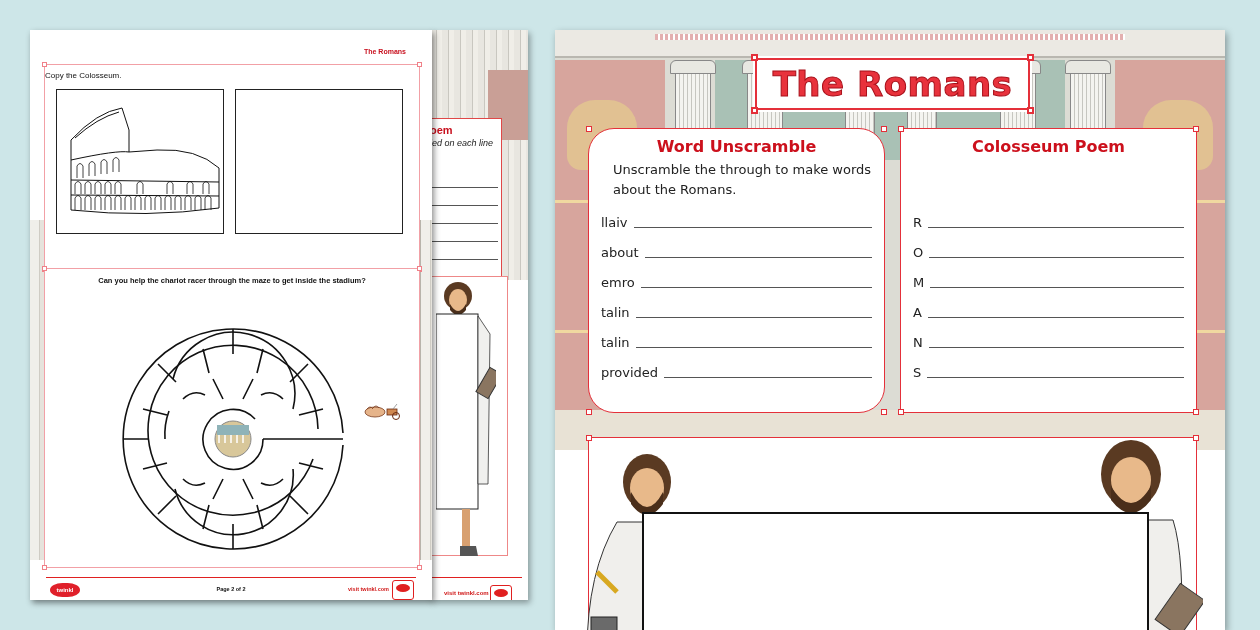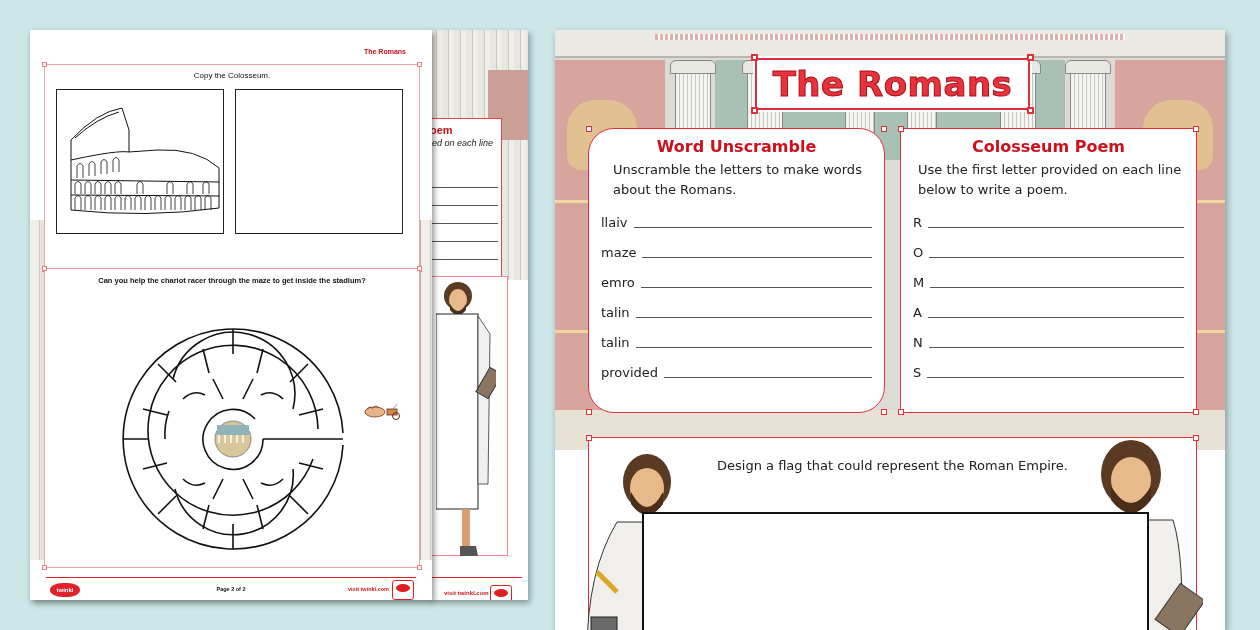--- a/index.html
+++ b/index.html
@@ -49,21 +49,21 @@
   }
   .panel {
     position: absolute; background: #fff; border: 1px solid #f2a0a6;
   }
   .panel.copy { left: 14px; top: 34px; width: 376px; height: 206px; }
   .panel.maze { left: 14px; top: 238px; width: 376px; height: 300px; }
   .corner { position: absolute; width: 5px; height: 5px; border: 1px solid #f08088; background: #fff; }
   .corner.tl { left: -3px; top: -3px; } .corner.tr { right: -3px; top: -3px; }
   .corner.bl { left: -3px; bottom: -3px; } .corner.br { right: -3px; bottom: -3px; }
 
-  .copy-title { position: absolute; left: 0; width: 100%; top: 6px; text-align: center; font: 8px "Liberation Sans", sans-serif; color: #111; }
+  .copy-title { position: absolute; left: 0; width: 100%; top: 6px; text-align: left; font: 8px "Liberation Sans", sans-serif; color: #111; }
   .draw-box { position: absolute; top: 24px; width: 168px; height: 145px; border: 1px solid #222; background: #fff; }
   .draw-box.left { left: 11px; } .draw-box.right { left: 190px; }
 
   .maze-title { position: absolute; left: 0; width: 100%; top: 7px; text-align: center; font: bold 7.5px "Liberation Sans", sans-serif; color: #111; }
   .maze-svg { position: absolute; left: 68px; top: 50px; }
   .chariot { position: absolute; left: 318px; top: 134px; width: 40px; height: 18px; }
 
   .front-footer-rule { position: absolute; left: 16px; top: 547px; width: 370px; height: 1px; background: #e02020; }
   .twinkl-logo { position: absolute; left: 20px; top: 553px; width: 30px; height: 14px; background: #e0202a; border-radius: 50% / 60%; color: #fff; font: bold 6px "Liberation Sans", sans-serif; text-align: center; line-height: 14px; }
   .page-num { position: absolute; left: 0; width: 100%; top: 556px; text-align: center; font: bold 5.5px "Liberation Sans", sans-serif; color: #111; }
@@ -255,27 +255,27 @@
       <div class="plaque-corner br"></div>
     <span class="title-text">The Romans</span>
   </div>
 
   <div class="rp-panel words">
     <div class="corner tl"></div>
       <div class="corner tr"></div>
       <div class="corner bl"></div>
       <div class="corner br"></div>
     <div class="rp-panel-title">Word Unscramble</div>
-    <div class="rp-panel-desc">Unscramble the letters to make words about the Romans.</div>
+    <div class="rp-panel-desc">Unscramble the through to make words about the Romans.</div>
     <div class="rp-row" style="top:82px">
         <span class="rp-row-label">llaiv</span>
         <span class="rp-row-line"></span>
       </div>
     <div class="rp-row" style="top:112px">
-        <span class="rp-row-label">maze</span>
+        <span class="rp-row-label">about</span>
         <span class="rp-row-line"></span>
       </div>
     <div class="rp-row" style="top:172px">
         <span class="rp-row-label">talin</span>
         <span class="rp-row-line"></span>
       </div>
     <div class="rp-row" style="top:142px">
         <span class="rp-row-label">emro</span>
         <span class="rp-row-line"></span>
       </div>
@@ -288,21 +288,20 @@
         <span class="rp-row-line"></span>
       </div>
   </div>
 
   <div class="rp-panel poem">
     <div class="corner tl"></div>
       <div class="corner tr"></div>
       <div class="corner bl"></div>
       <div class="corner br"></div>
     <div class="rp-panel-title">Colosseum Poem</div>
-    <div class="rp-panel-desc">Use the first letter provided on each line below to write a poem.</div>
     <div class="rp-row" style="top:82px">
         <span class="rp-row-label">R</span>
         <span class="rp-row-line"></span>
       </div>
     <div class="rp-row" style="top:112px">
         <span class="rp-row-label">O</span>
         <span class="rp-row-line"></span>
       </div>
     <div class="rp-row" style="top:142px">
         <span class="rp-row-label">M</span>
@@ -318,21 +317,20 @@
       </div>
     <div class="rp-row" style="top:232px">
         <span class="rp-row-label">S</span>
         <span class="rp-row-line"></span>
       </div>
   </div>
 
   <div class="rp-panel flag">
     <div class="corner tl"></div>
       <div class="corner tr"></div>
-    <div class="flag-title">Design a flag that could represent the Roman Empire.</div>
 
     <svg class="roman-figure" style="left:-12px;top:14px" width="110" height="200" viewBox="0 0 110 200">
       <ellipse cx="70" cy="30" rx="24" ry="28" fill="#5a3a22"></ellipse>
       <ellipse cx="70" cy="36" rx="17" ry="20" fill="#e8b98a"></ellipse>
       <path d="M54 40 Q70 70 86 40 L86 52 Q70 74 54 52Z" fill="#4a2e1a"></path>
       <path d="M40 70 L100 70 L100 200 L10 200 Q10 120 40 70Z" fill="#f0efec" stroke="#333" stroke-width="1"></path>
       <path d="M20 120 L40 140" stroke="#d8a820" stroke-width="5"></path>
       <rect x="14" y="165" width="26" height="16" fill="#6a6a6a" stroke="#222"></rect>
     </svg>
 

